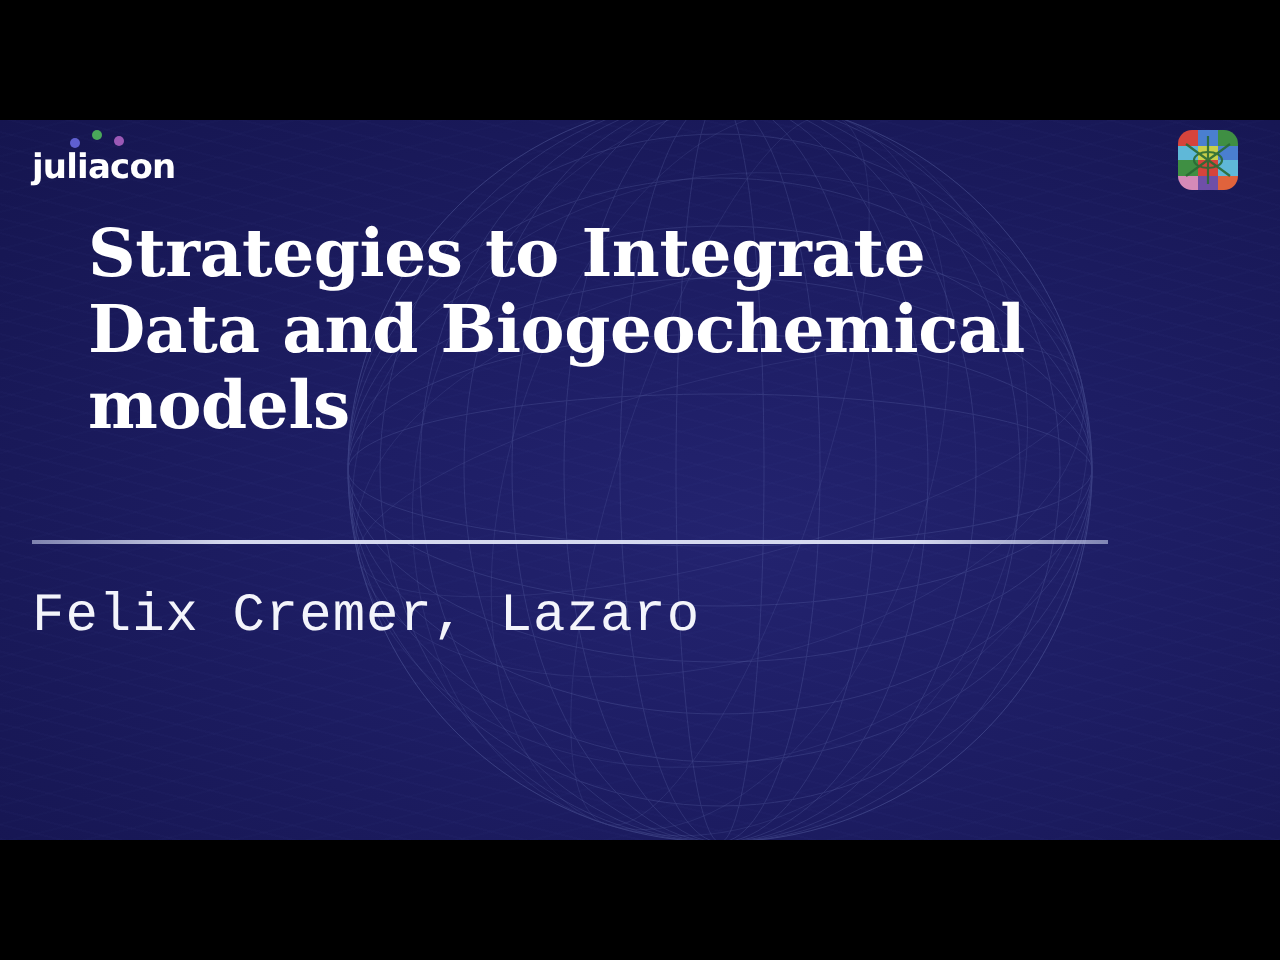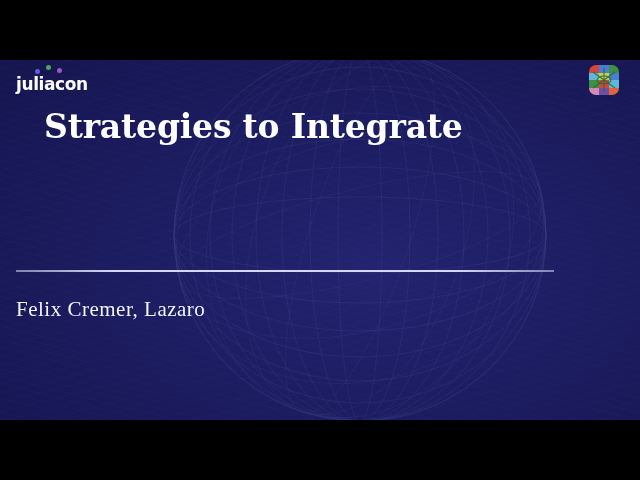--- a/index.html
+++ b/index.html
@@ -152,22 +152,22 @@
 
   
   #authors-block {
     position: absolute;
     left: 16px;
     top: 228px;
     width: 560px;
     z-index: 20;
   }
   .author-line {
-    font-family: Liberation Serif, serif;
-    font-size: 21px;
+    font-family: Liberation Mono, monospace;
+    font-size: 27px;
     line-height: 43px;
     color: #f3f4fb;
     letter-spacing: 0.5px;
     white-space: nowrap;
   }
 </style>
 </head>
 <body>
 
 <div id="slide-frame">
@@ -230,20 +230,22 @@
           <path d="M15 3 L15 27"></path>
           <path d="M4 7 C 12 13, 18 17, 26 23"></path>
           <path d="M26 7 C 18 13, 12 17, 4 23"></path>
           <ellipse cx="15" cy="15" rx="7" ry="4"></ellipse>
         </g>
       </svg>
     </div>
 
     <div id="title-block">
       <div class="title-line">Strategies to Integrate</div>
+      <div class="title-line">Data and Biogeochemical</div>
+      <div class="title-line">models</div>
     </div>
 
     <div id="divider"></div>
 
     <div id="authors-block">
       <div class="author-line">Felix Cremer, Lazaro</div>
     </div>
 
   </div>
 

